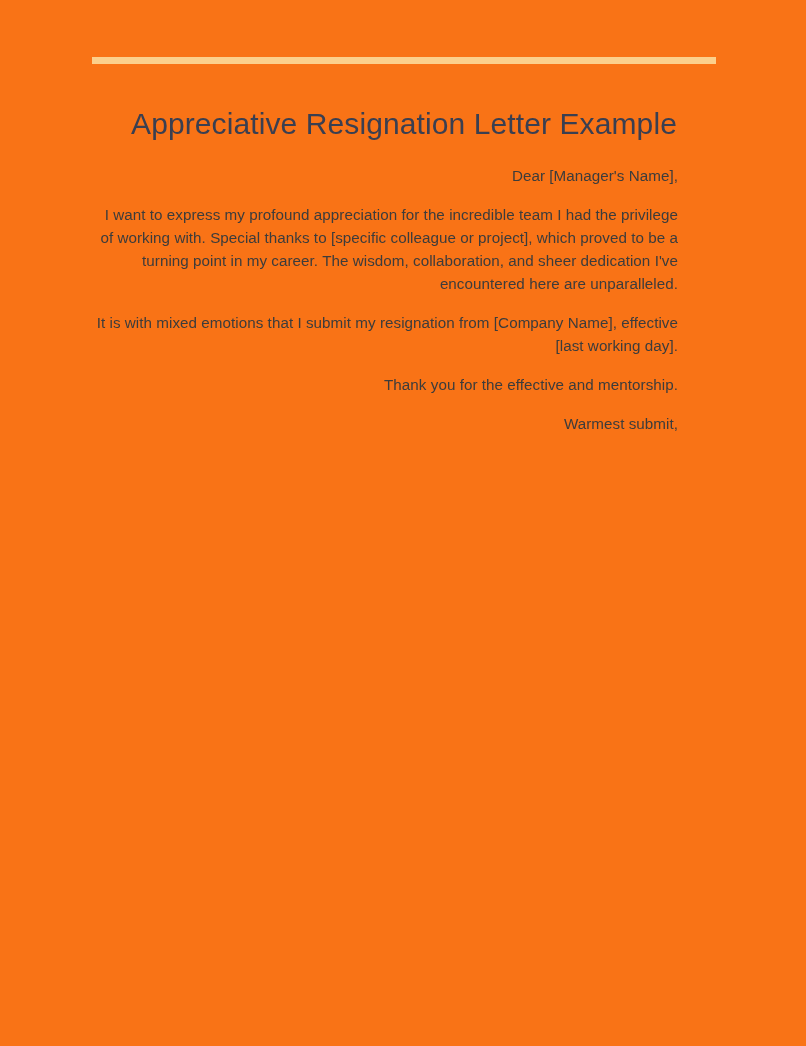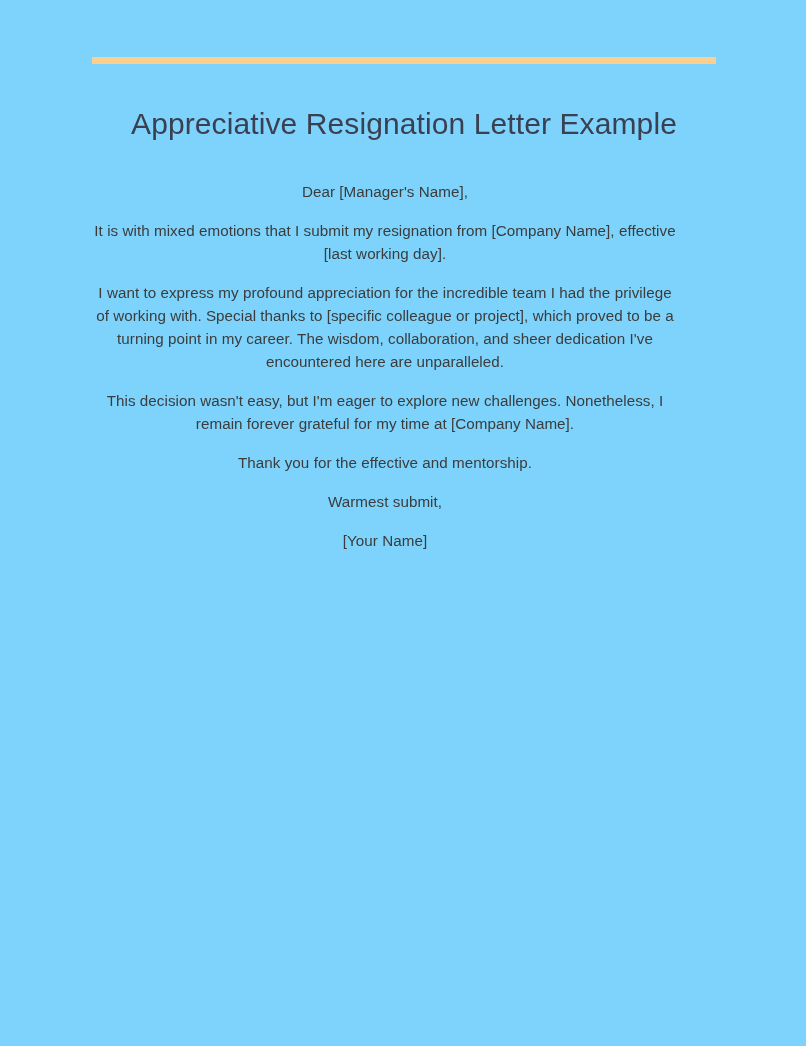--- a/index.html
+++ b/index.html
@@ -16,21 +16,21 @@
     font-family: "Liberation Sans", sans-serif;
     -webkit-font-smoothing: antialiased;
   }
 
   .page {
     position: absolute;
     left: 0;
     top: 0;
     width: 806px;
     height: 1046px;
-    background: #7dd3fc;
+    background: #f97316;
   }
 
   .accent-bar {
     position: absolute;
     left: 92px;
     top: 57px;
     width: 624px;
     height: 7px;
     background: #fcd08c;
   }
@@ -52,45 +52,43 @@
   }
 
   .letter-body {
     position: absolute;
     left: 92px;
     top: 164px;
     width: 586px;
   }
 
   .letter-paragraph {
-    margin: 16px 0 16px 0;
+    margin: 0 0 16px 0;
     font-family: "Liberation Sans", sans-serif;
     font-size: 15.2px;
     line-height: 23px;
     color: #3c3c3c;
-    text-align: center;
+    text-align: right;
     letter-spacing: 0.05px;
   }
 
   .letter-paragraph:last-child {
     margin-bottom: 0;
   }
 </style>
 </head>
 <body>
 
 <div class="page">
 
   <div class="accent-bar"></div>
 
   <h1 class="doc-title">Appreciative Resignation Letter Example</h1>
 
   <div class="letter-body">
     <p class="letter-paragraph">Dear [Manager's Name],</p>
+    <p class="letter-paragraph">I want to express my profound appreciation for the incredible team I had the privilege of working with. Special thanks to [specific colleague or project], which proved to be a turning point in my career. The wisdom, collaboration, and sheer dedication I've encountered here are unparalleled.</p>
     <p class="letter-paragraph">It is with mixed emotions that I submit my resignation from [Company Name], effective [last working day].</p>
-    <p class="letter-paragraph">I want to express my profound appreciation for the incredible team I had the privilege of working with. Special thanks to [specific colleague or project], which proved to be a turning point in my career. The wisdom, collaboration, and sheer dedication I've encountered here are unparalleled.</p>
-    <p class="letter-paragraph">This decision wasn't easy, but I'm eager to explore new challenges. Nonetheless, I remain forever grateful for my time at [Company Name].</p>
     <p class="letter-paragraph">Thank you for the effective and mentorship.</p>
     <p class="letter-paragraph">Warmest submit,</p>
-    <p class="letter-paragraph">[Your Name]</p>
   </div>
 
 </div>
 
 </body></html>

